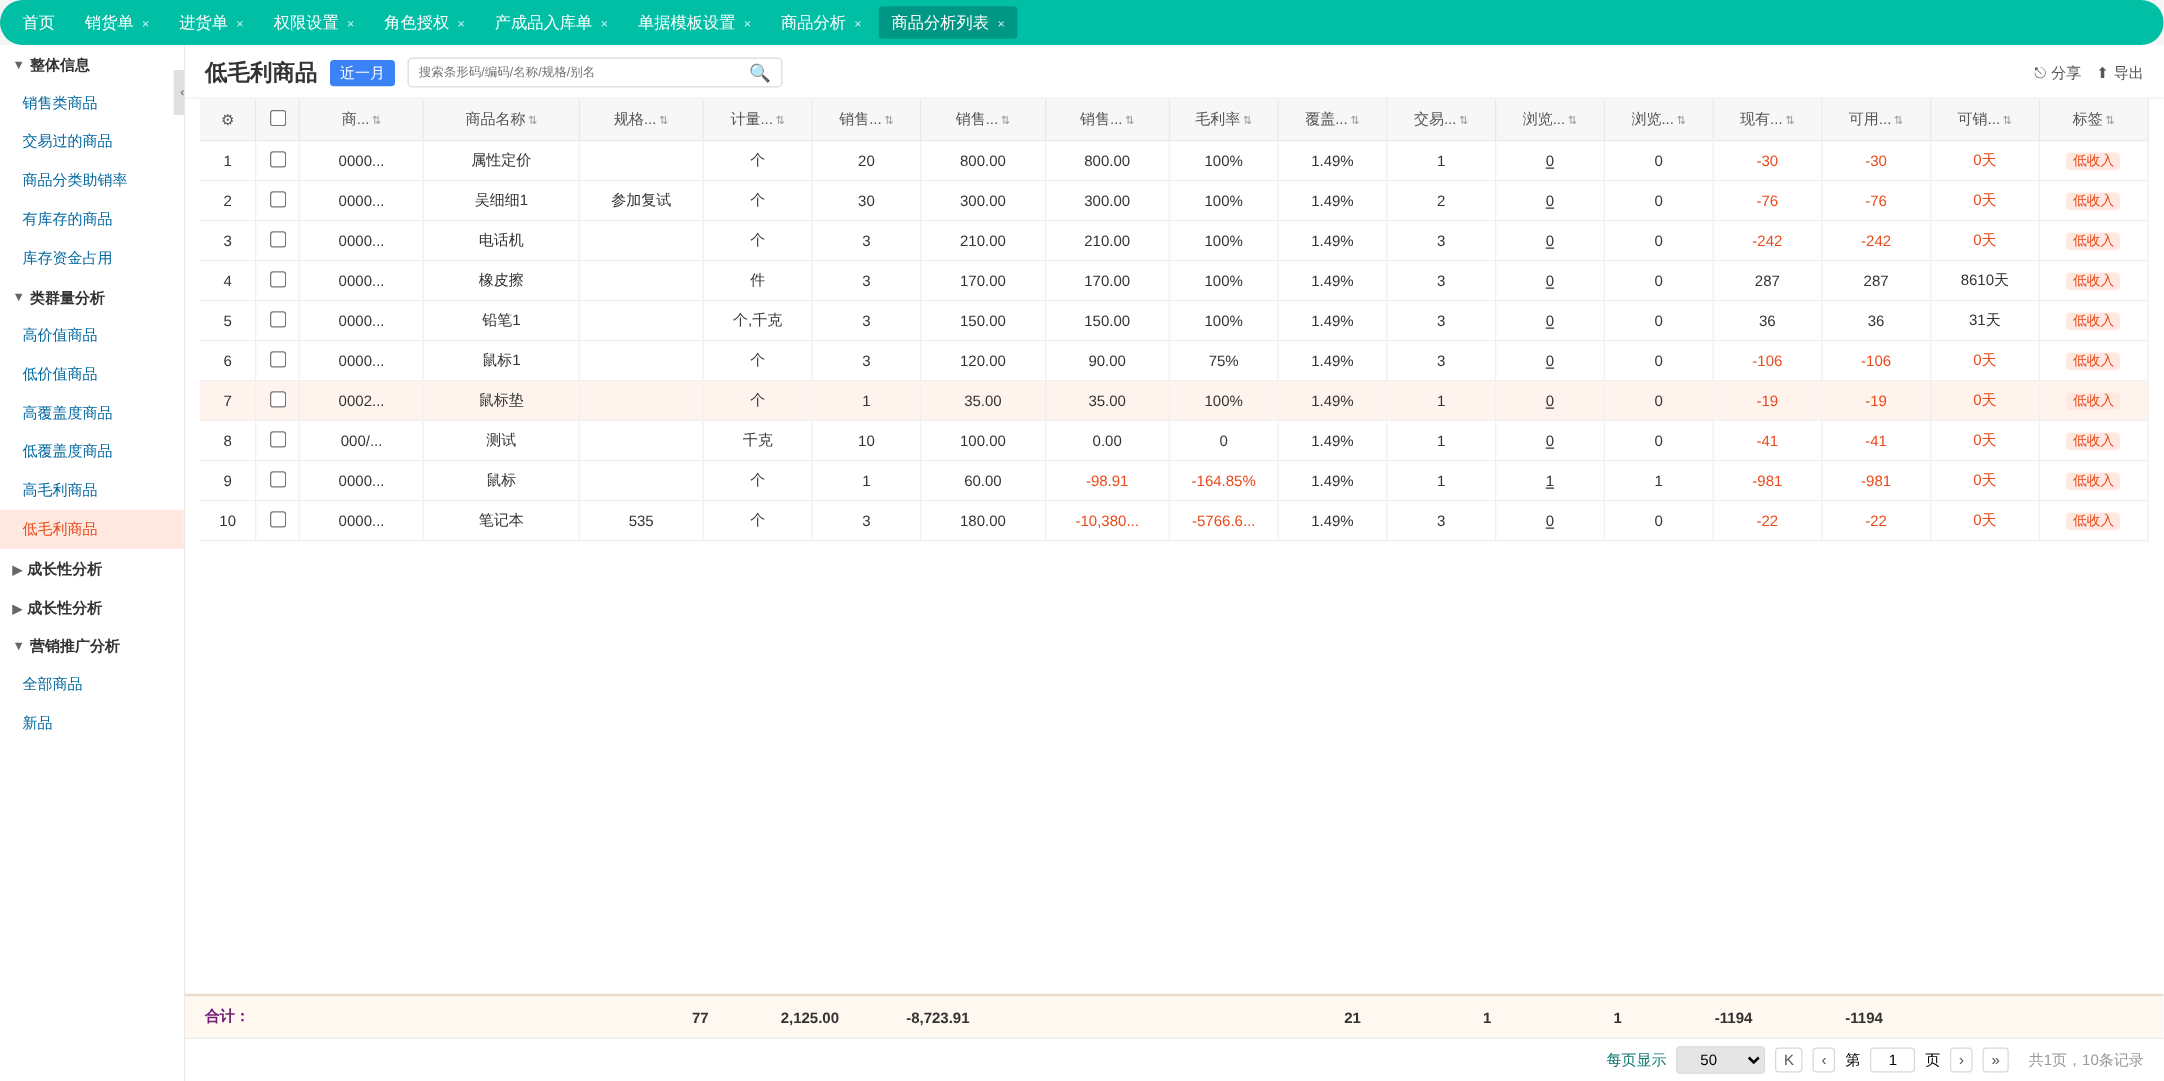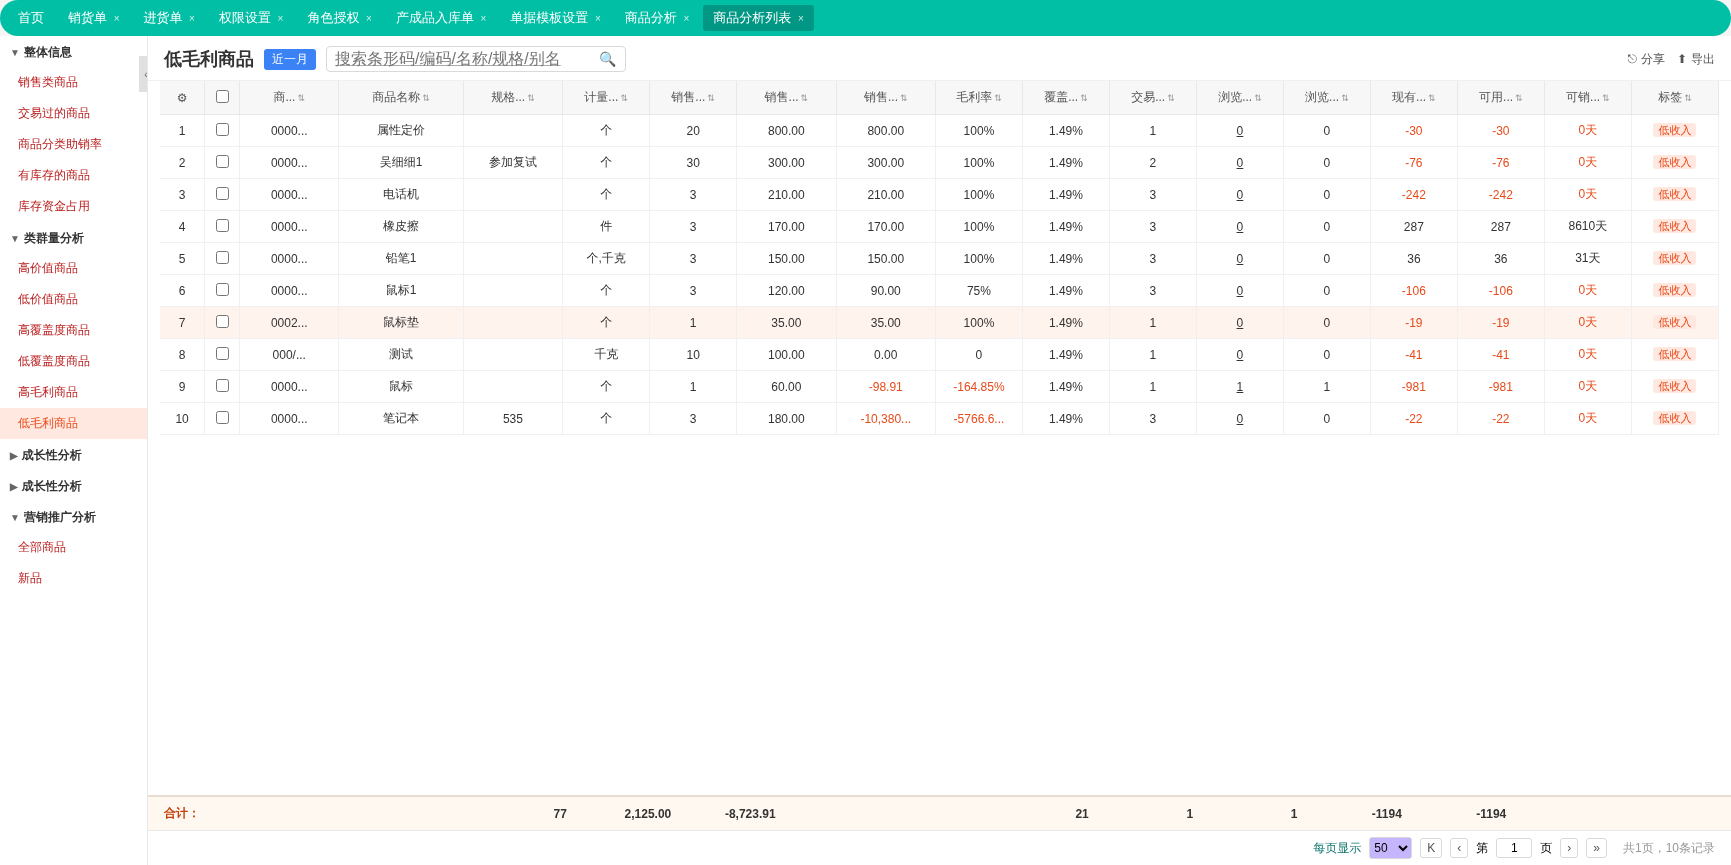--- a/index.html
+++ b/index.html
@@ -43,21 +43,21 @@
       align-items: center;
       padding: 8px 10px 6px 10px;
       color: #333;
       font-weight: bold;
       cursor: pointer;
       font-size: 12px;
     }
     .sidebar-section-header .arrow { margin-right: 4px; font-size: 10px; color: #666; }
     .sidebar-item {
       padding: 7px 10px 7px 18px;
-      color: #b91c1c;
+      color: #0369a1;
       cursor: pointer;
       white-space: nowrap;
       font-size: 12px;
     }
     .sidebar-item.active { background: #ffe8e0; color: #e84a1a; }
 
     
     .content {
       flex: 1;
       display: flex;
@@ -92,25 +92,24 @@
       align-items: center;
       border: 1px solid #d9d9d9;
       border-radius: 4px;
       padding: 3px 8px;
       flex: 1;
       max-width: 300px;
     }
     .search-box input {
       border: none;
       outline: none;
-      font-size: 16px;
+      font-size: 10px;
       color: #aaa;
       flex: 1;
       background: transparent;
-      text-decoration: underline;
     }
     .search-icon { color: #00bfa5; cursor: pointer; font-size: 14px; }
     .header-actions {
       margin-left: auto;
       display: flex;
       align-items: center;
       gap: 12px;
     }
     .action-btn {
       display: flex;
@@ -192,21 +191,21 @@
 
     
     .footer-total {
       background: #fff8f0;
       border-top: 2px solid #e8ddd0;
       display: flex;
       align-items: center;
       padding: 8px 16px;
       gap: 0;
     }
-    .footer-total .label { font-weight: bold; color: #c2410c; margin-right: 8px; min-width: 40px; font-family: Liberation Mono, monospace; }
+    .footer-total .label { font-weight: bold; color: #701a75; margin-right: 8px; min-width: 40px; font-family: Liberation Mono, monospace; }
     .total-cell {
       flex: 1;
       text-align: right;
       color: #333;
       font-size: 12px;
       font-weight: bold;
     }
 
     
     .pagination-bar {
@@ -215,23 +214,23 @@
       justify-content: flex-end;
       padding: 6px 16px;
       border-top: 1px solid #e8e8e8;
       background: #fff;
       gap: 8px;
     }
     .page-size-label { color: #0f766e; }
     .page-size-select {
       border: 1px solid #d9d9d9;
       border-radius: 3px;
-      padding: 2px 0;
-      font-size: 12px;
-      background: #c4b5fd;
+      padding: 2px 14px;
+      font-size: 12px;
+      background: #e5e5e5;
     }
     .page-nav-btn {
       padding: 2px 6px;
       border: 1px solid #d9d9d9;
       border-radius: 3px;
       background: #fff;
       cursor: pointer;
       color: #555;
       font-size: 12px;
     }

